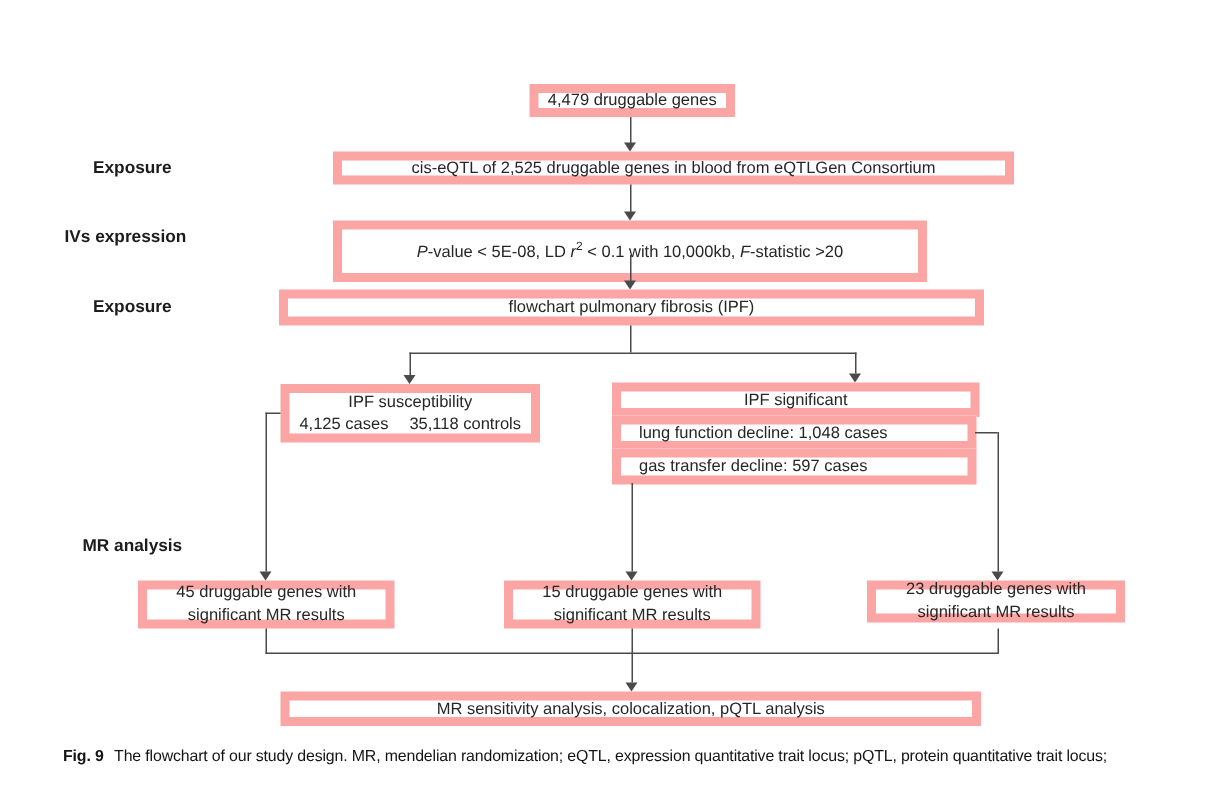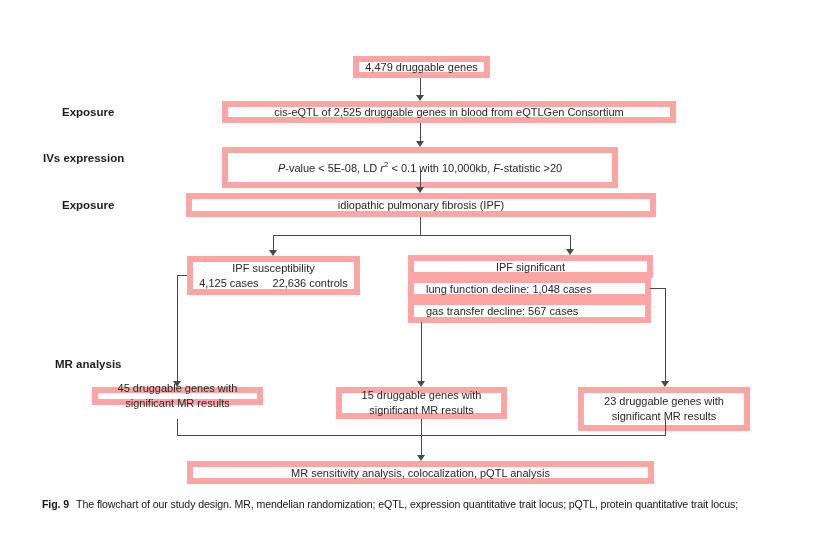--- a/index.html
+++ b/index.html
@@ -49,47 +49,47 @@
 
   <div class="box" style="left:222px;top:101px;width:454px;height:22px">
     <span>cis-eQTL of 2,525 druggable genes in blood from eQTLGen Consortium</span>
   </div>
 
   <div class="box" style="left:222px;top:147px;width:396px;height:41px">
     <span><span class="ital">P</span><span>-value &lt; 5E-08, LD </span><span class="ital">r</span><sup>2</sup><span> &lt; 0.1 with 10,000kb, </span><span class="ital">F</span><span>-statistic &gt;20</span></span>
   </div>
 
   <div class="box" style="left:186px;top:193px;width:470px;height:24px">
-    <span>idiopathic pulmonary fibrosis (IPF)</span>
+    <span>flowchart pulmonary fibrosis (IPF)</span>
   </div>
 
   <div class="box two-line" style="left:187px;top:256px;width:173px;height:39px">
     <span>IPF susceptibility</span>
-    <span><span>4,125 cases</span><span class="gap"></span><span>22,636 controls</span></span>
+    <span><span>4,125 cases</span><span class="gap"></span><span>35,118 controls</span></span>
   </div>
 
   <div class="box" style="left:408px;top:255px;width:245px;height:23px">
     <span>IPF significant</span>
   </div>
   <div class="box left-align" style="left:408px;top:277px;width:243px;height:23px">
     <span>lung function decline: 1,048 cases</span>
   </div>
   <div class="box left-align" style="left:408px;top:299px;width:243px;height:24px">
-    <span>gas transfer decline: 567 cases</span>
+    <span>gas transfer decline: 597 cases</span>
   </div>
 
-  <div class="box two-line" style="left:92px;top:387px;width:171px;height:18px">
+  <div class="box two-line" style="left:92px;top:387px;width:171px;height:32px">
     <span>45 druggable genes with</span>
     <span>significant MR results</span>
   </div>
   <div class="box two-line" style="left:336px;top:387px;width:171px;height:32px">
     <span>15 druggable genes with</span>
     <span>significant MR results</span>
   </div>
-  <div class="box two-line" style="left:578px;top:387px;width:172px;height:44px">
+  <div class="box two-line" style="left:578px;top:387px;width:172px;height:28px">
     <span>23 druggable genes with</span>
     <span>significant MR results</span>
   </div>
 
   <div class="box" style="left:187px;top:461px;width:467px;height:23px">
     <span>MR sensitivity analysis, colocalization, pQTL analysis</span>
   </div>
 
   <div class="vline" style="left:420px;top:78px;height:18px"></div>
   <div class="arrow" style="left:416px;top:95px"></div>

